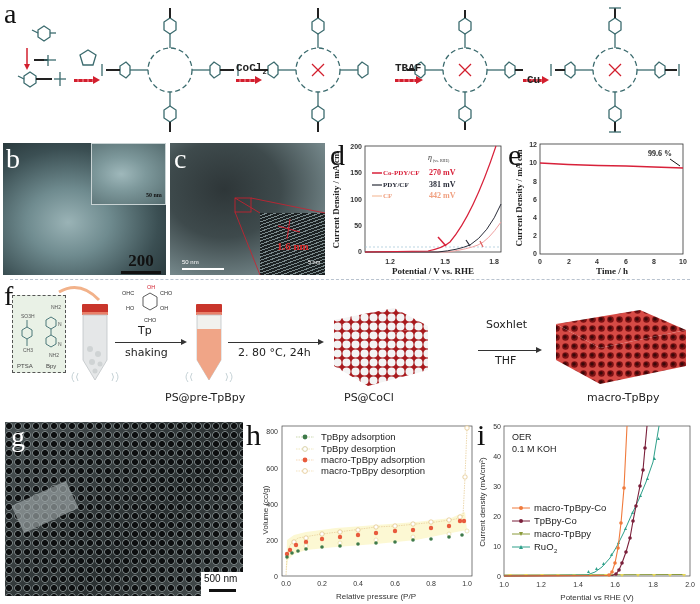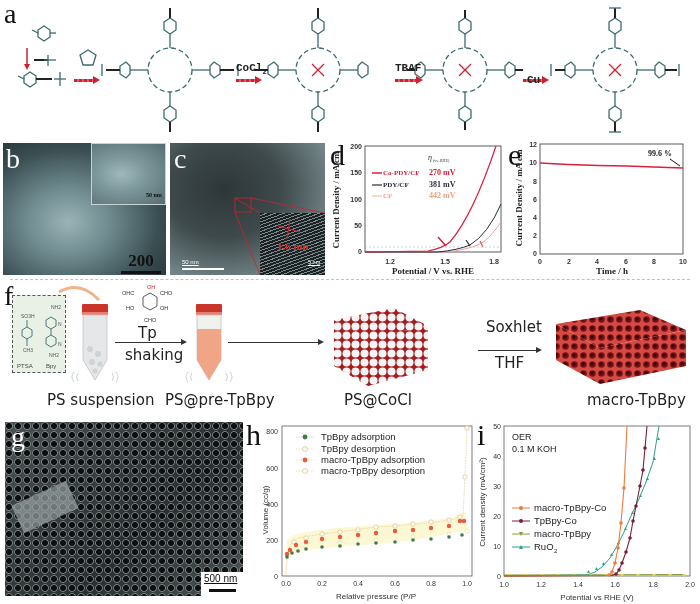--- a/index.html
+++ b/index.html
@@ -1,30 +1,30 @@
 <!DOCTYPE html>
 <html><head>
 <meta charset="utf-8">
 <style>
   * { box-sizing: border-box; margin: 0; padding: 0; }
   html, body { width: 700px; height: 604px; background: #ffffff; overflow: hidden; }
   body { position: relative; font-family: "DejaVu Sans", sans-serif; color: #222; }
   .abs { position: absolute; }
   .panel-letter { position: absolute; font-family: "Liberation Serif", serif; font-size: 28px; line-height: 1; color: #111; }
   .serif { font-family: "Liberation Serif", serif; text-align: center; }
-  .sans { font-family: "Liberation Sans", sans-serif; text-decoration: underline; }
+  .sans { font-family: "Liberation Sans", sans-serif; }
   .sem {
     position: absolute; overflow: hidden;
     background: radial-gradient(ellipse at 30% 40%, #8aa3a6 0%, #5d7478 35%, #2f3d40 70%, #1b2426 100%);
   }
   .dash-sep { position: absolute; left: 10px; right: 10px; height: 0; border-top: 1px dashed #b9c3cf; }
   .rxn-label { position: absolute; font-family: Liberation Mono, monospace; font-weight: bold; font-size: 11px; color: #222; }
   .red-arrow { position: absolute; height: 3px; background: repeating-linear-gradient(90deg, #d21f2e 0 3px, #e65c68 3px 5px); }
   .red-arrow::after { content: ""; position: absolute; right: -6px; top: -3px; border-left: 7px solid #d21f2e; border-top: 4.5px solid transparent; border-bottom: 4.5px solid transparent; }
-  .flow-text { position: absolute; font-family: "DejaVu Sans", sans-serif; font-size: 15px; color: #222; white-space: nowrap; }
+  .flow-text { position: absolute; font-family: "DejaVu Sans", sans-serif; font-size: 11px; color: #222; white-space: nowrap; }
   .flow-arrow { position: absolute; height: 1px; background: #333; }
   .flow-arrow::after { content: ""; position: absolute; right: -4px; top: -3px; border-left: 6px solid #333; border-top: 3.5px solid transparent; border-bottom: 3.5px solid transparent; }
   .tick-label { font-family: "Liberation Sans", sans-serif; font-size: 7px; fill: #333; }
   .axis-title { font-family: "Liberation Serif", serif; font-weight: bold; font-size: 9px; fill: #222; }
   .axis-title-sans { font-family: "Liberation Sans", sans-serif; font-size: 8px; fill: #333; }
   .legend-sans { font-family: "Liberation Sans", sans-serif; font-size: 9.5px; fill: #222; }
 </style>
 </head>
 <body>
 
@@ -298,21 +298,20 @@
       </g>
   </svg>
   <svg class="abs" style="left:68px;top:88px" width="54" height="14">
     <g fill="none" stroke="#b7c7cc" stroke-width="0.8">
         <path d="M6,2 Q2,7 6,12"></path>
         <path d="M10,3 Q7,7 10,11"></path>
         <path d="M48,2 Q52,7 48,12"></path>
         <path d="M44,3 Q47,7 44,11"></path>
       </g>
   </svg>
-  <span class="flow-text" style="left:47px;top:109px;">PS suspension</span>
 
   <svg class="abs" style="left:120px;top:0px" width="60" height="44">
     <polygon points="23,15 30,11 37,15 37,24 30,28 23,24" fill="none" stroke="#333" stroke-width="0.8"></polygon>
     <g font-family="Liberation Sans, sans-serif" font-size="5.5" fill="#333">
       <text x="27" y="7" fill="#d21f2e">OH</text>
       <text x="2" y="13">OHC</text>
       <text x="40" y="13">CHO</text>
       <text x="6" y="28">HO</text>
       <text x="40" y="28">OH</text>
       <text x="24" y="40">CHO</text>
@@ -332,20 +331,21 @@
     <g fill="none" stroke="#b7c7cc" stroke-width="0.8">
         <path d="M6,2 Q2,7 6,12"></path>
         <path d="M10,3 Q7,7 10,11"></path>
         <path d="M48,2 Q52,7 48,12"></path>
         <path d="M44,3 Q47,7 44,11"></path>
       </g>
   </svg>
   <span class="flow-text" style="left:165px;top:109px;">PS@pre-TpBpy</span>
 
   <div class="flow-arrow" style="left:228px;top:60px;width:92px;"></div>
+  <span class="flow-text" style="left:238px;top:64px;">2. 80 °C, 24h</span>
 
   <svg class="abs" style="left:324px;top:22px" width="106" height="84">
     <defs>
       <pattern id="spheres" width="9" height="9" patternUnits="userSpaceOnUse">
         <rect width="9" height="9" fill="#a8191c"></rect>
         <circle cx="4.5" cy="4.5" r="4" fill="#f4f4f4"></circle>
       </pattern>
     </defs>
     <polygon points="10,16 70,4 104,22 44,34" fill="url(#spheres)"></polygon>
     <polygon points="10,16 44,34 44,82 10,62" fill="url(#spheres)"></polygon>

